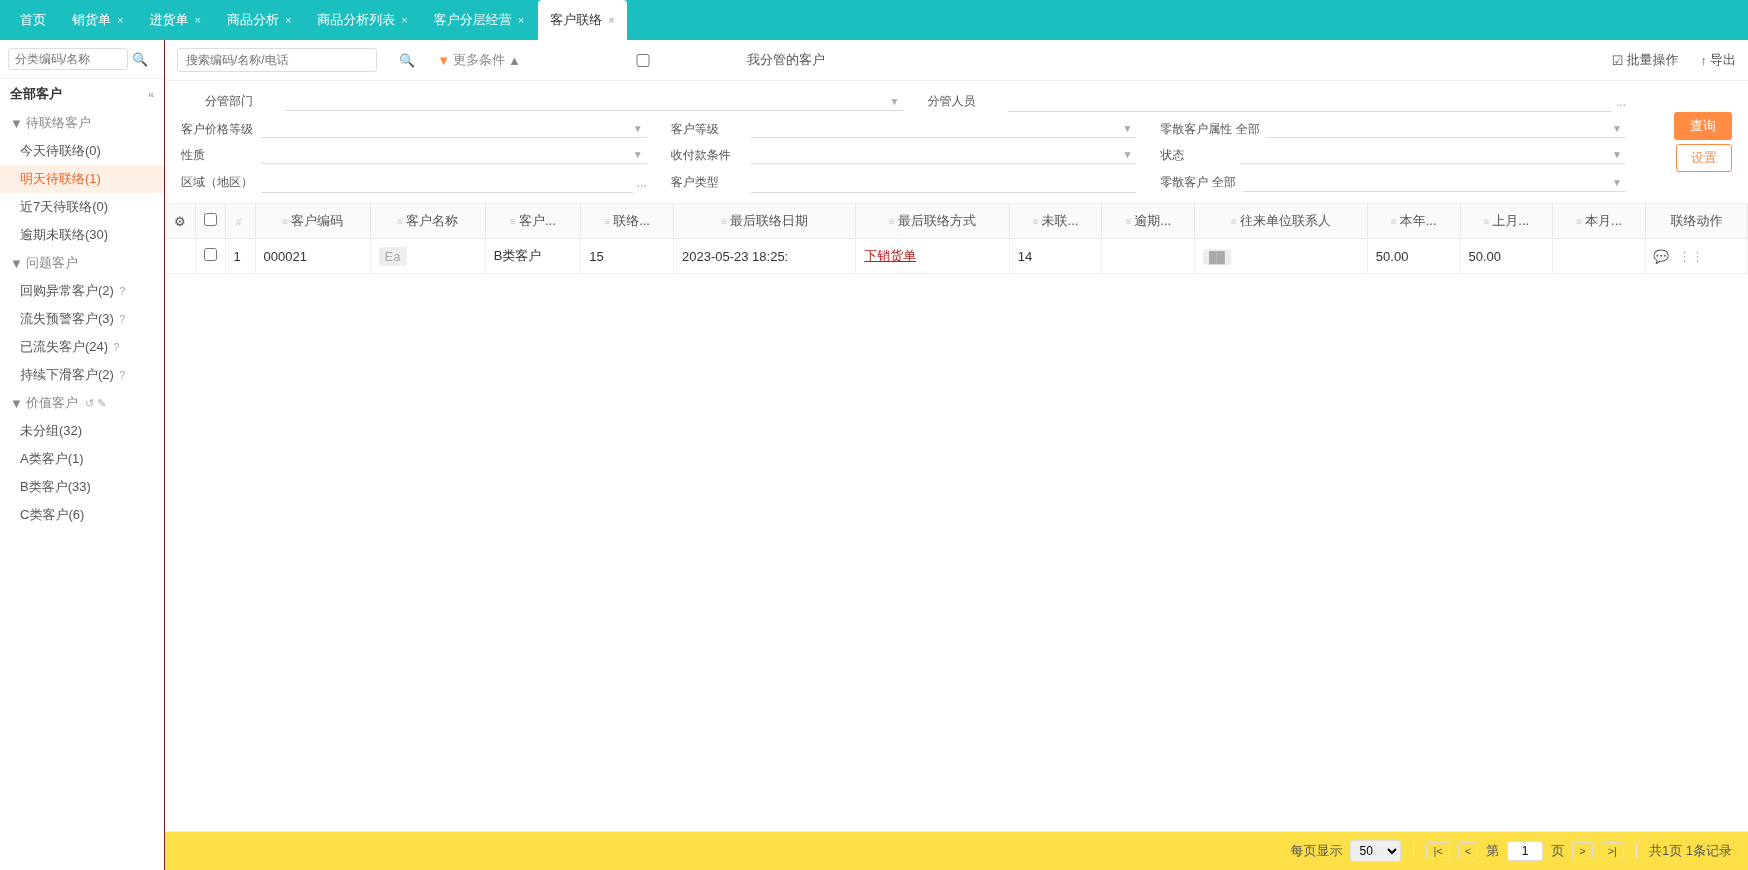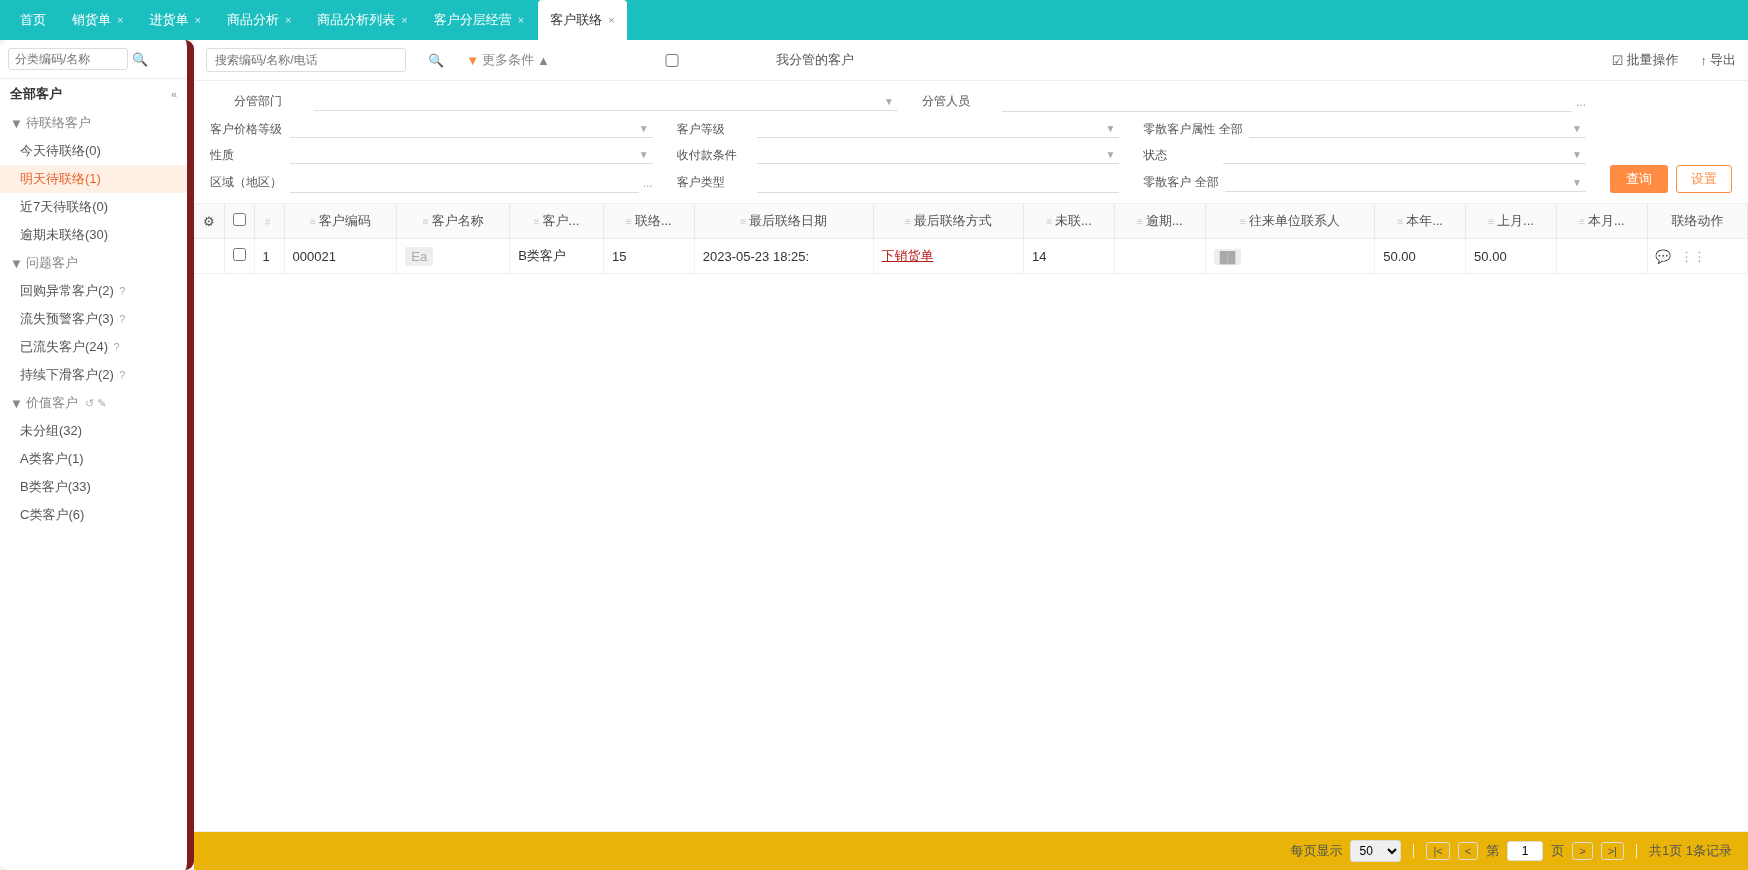--- a/index.html
+++ b/index.html
@@ -37,26 +37,25 @@
     .nav-item.active .close-x { color: #999; }
 
     
     .main-layout {
       display: flex;
       height: 830px;
     }
 
     
     .sidebar {
-      width: 194px;
+      width: 165px;
       background: #fff;
-      border-right: 7px solid #7f1d1d;
+      border-right: 1px solid #7f1d1d;
       overflow-y: auto;
       flex-shrink: 0;
-      border-radius: 9px;
     }
     .sidebar-search {
       padding: 8px;
       display: flex;
       align-items: center;
       border-bottom: 1px solid #eee;
     }
     .sidebar-search input {
       border: 1px solid #ddd;
       border-radius: 3px;
@@ -221,21 +220,21 @@
       color: #ff8c42;
       border: 1px solid #ff8c42;
       border-radius: 3px;
       padding: 4px 14px;
       font-size: 13px;
       cursor: pointer;
       margin-left: 8px;
     }
     .filter-actions {
       display: flex;
-      flex-direction: row;
+      flex-direction: column;
       align-items: flex-end;
       justify-content: center;
       min-width: 90px;
     }
 
     
     .table-container {
       flex: 1;
       overflow: auto;
       background: #fff;
@@ -264,21 +263,21 @@
       border-right: 1px solid #f0f0f0;
       padding: 8px 8px;
       color: #333;
       white-space: nowrap;
     }
     .link-text { color: #b91c1c; cursor: pointer; text-decoration: underline; }
     .action-icons { display: flex; gap: 8px; color: #aaa; cursor: pointer; }
 
     
     .table-footer {
-      background: #eab308;
+      background: #fde047;
       border-top: 1px solid #eee;
       padding: 8px 16px;
       display: flex;
       align-items: center;
       justify-content: flex-end;
       gap: 8px;
       font-size: 12px;
       color: #555;
     }
     .page-size-select {

